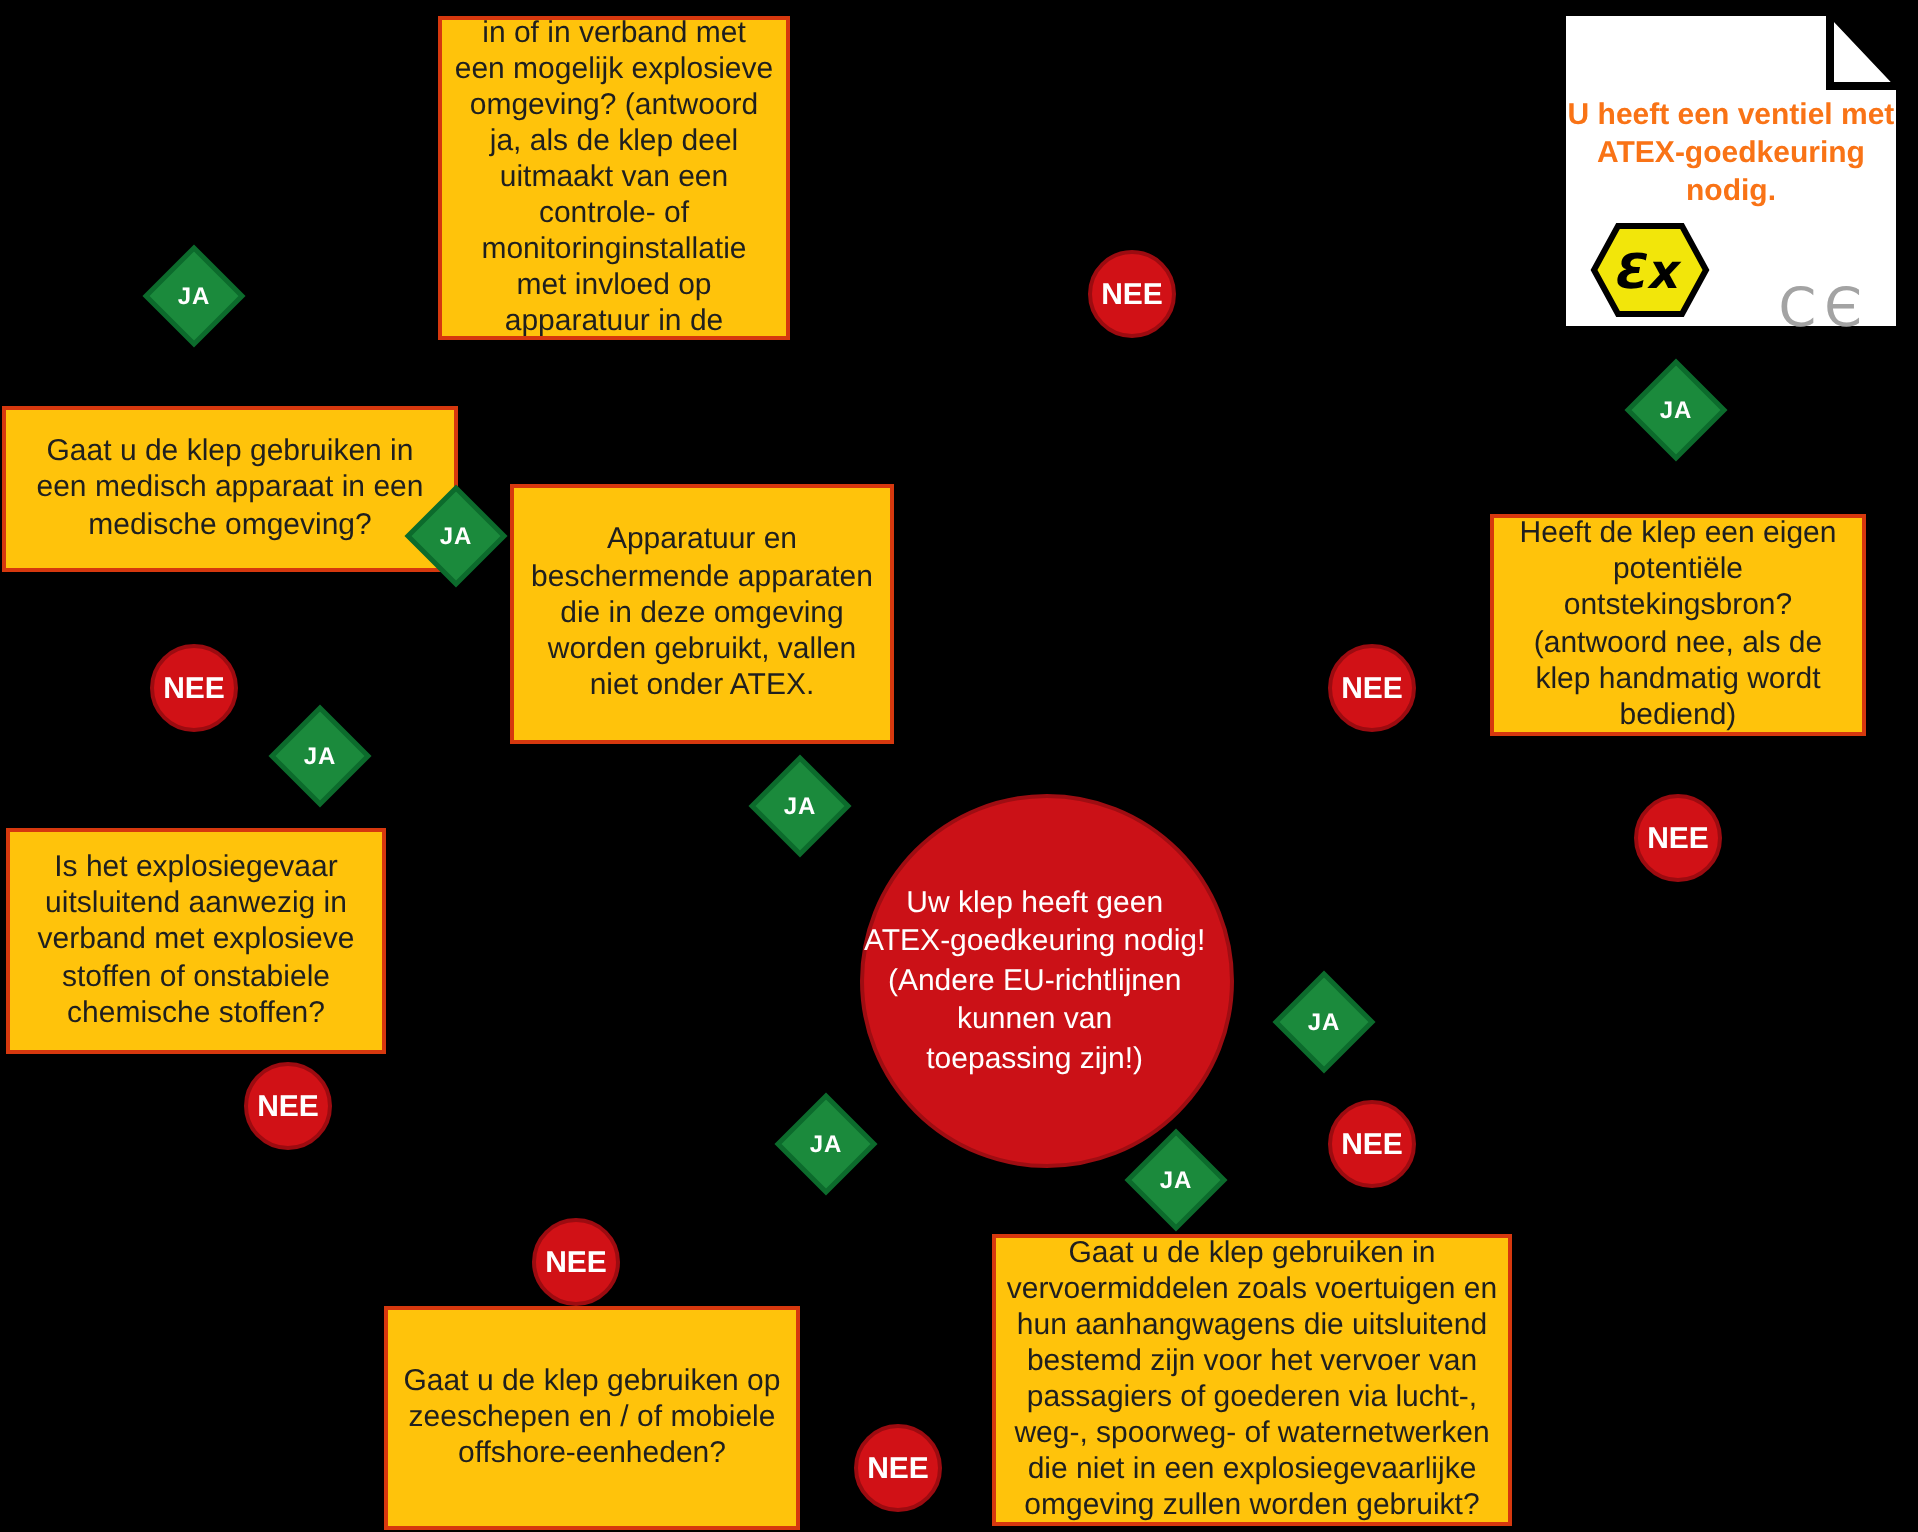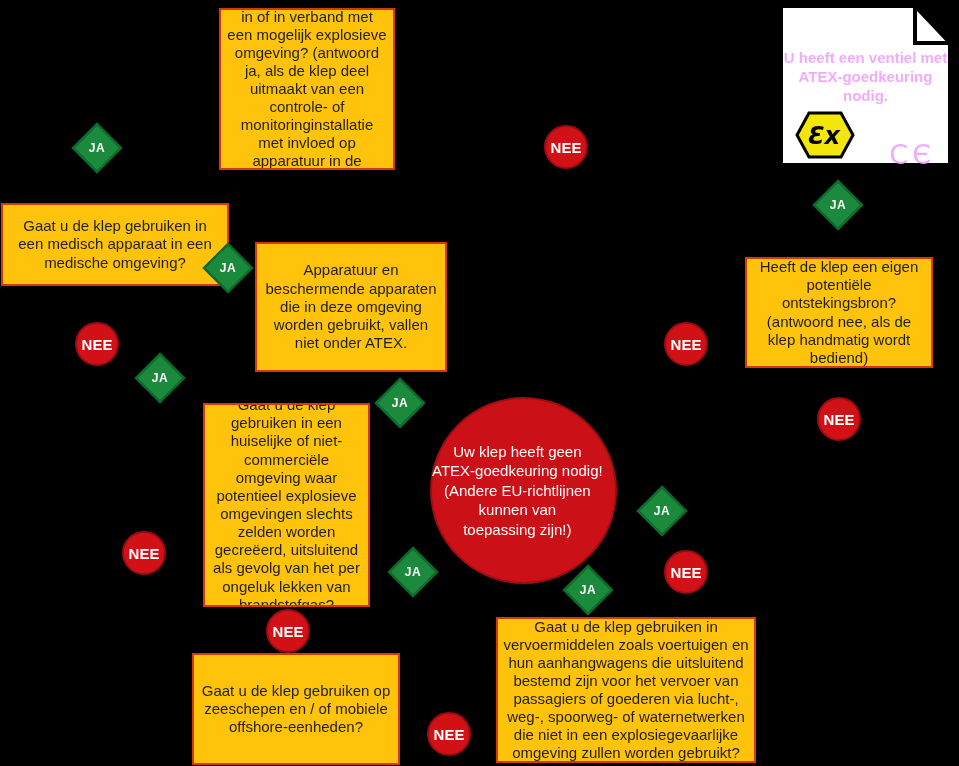--- a/index.html
+++ b/index.html
@@ -36,45 +36,45 @@
     border:2px solid var(--center_border,#9e0d12);
     display:flex;align-items:center;justify-content:flex-start;text-align:center;
     color:var(--light_text,#fff);font-size:15px;line-height:1.3;
   }
   .center-circle span{white-space:pre-line;}
   .doc{position:absolute;left:778px;top:3px;width:175px;height:165px;}
   .doc svg.page{position:absolute;left:0;top:0;width:100%;height:100%;}
   .doc .page path{fill:var(--doc_fill,#fff);stroke:var(--doc_border,#000);stroke-width:4;}
   .doc-text{
     position:absolute;top:46px;left:5px;right:5px;text-align:center;
-    font-weight:bold;font-size:15px;line-height:1.25;color:#f0abfc;white-space:pre-line;
+    font-weight:bold;font-size:15px;line-height:1.25;color:#f97316;white-space:pre-line;
   }
   .doc-symbols{
     position:absolute;left:16px;right:18px;top:106px;height:52px;
     display:flex;align-items:center;justify-content:space-between;
   }
   .ex-hex polygon{fill:var(--ex_fill,#f2e60a);stroke:#000;stroke-width:3;}
   .ex-hex text{font-family:"DejaVu Sans",sans-serif;font-style:italic;font-weight:bold;font-size:24px;fill:#000;}
-  .ce{font-family:"DejaVu Sans",sans-serif;font-size:27px;color:#f0abfc;letter-spacing:4px;margin-top:38px;}
+  .ce{font-family:"DejaVu Sans",sans-serif;font-size:27px;color:#a3a3a3;letter-spacing:4px;margin-top:38px;}
 </style>
 </head>
 <body>
 
 <div class="canvas">
 
   <div class="box" style="left:219px;top:8px;width:176px;height:162px;line-height:1.2;">Wordt de klep gebruikt in of in verband met een mogelijk explosieve omgeving? (antwoord ja, als de klep deel uitmaakt van een controle- of monitoringinstallatie met invloed op apparatuur in de explosieve omgeving)</div>
 
   <div class="box" style="left:1px;top:203px;width:228px;height:83px;">Gaat u de klep gebruiken in een medisch apparaat in een medische omgeving?</div>
 
   <div class="box" style="left:255px;top:242px;width:192px;height:130px;">Apparatuur en beschermende apparaten die in deze omgeving worden gebruikt, vallen niet onder ATEX.</div>
 
   <div class="box" style="left:745px;top:257px;width:188px;height:111px;">Heeft de klep een eigen potentiële ontstekingsbron? (antwoord nee, als de klep handmatig wordt bediend)</div>
 
+  <div class="box" style="left:3px;top:414px;width:190px;height:113px;">Is het explosiegevaar uitsluitend aanwezig in verband met explosieve stoffen of onstabiele chemische stoffen?</div>
 
-  <div class="box" style="left:203px;top:403px;width:167px;height:204px;line-height:1.21;">Gaat u de klep gebruiken in een huiselijke of niet-commerciële omgeving waar potentieel explosieve omgevingen slechts zelden worden gecreëerd, uitsluitend als gevolg van het per ongeluk lekken van brandstofgas?</div>
 
 
   <div class="box" style="left:192px;top:653px;width:208px;height:112px;">Gaat u de klep gebruiken op zeeschepen en / of mobiele offshore-eenheden?</div>
 
   <div class="box" style="left:496px;top:617px;width:260px;height:146px;line-height:1.2;padding:1px 5px;">Gaat u de klep gebruiken in vervoermiddelen zoals voertuigen en hun aanhangwagens die uitsluitend bestemd zijn voor het vervoer van passagiers of goederen via lucht-, weg-, spoorweg- of waternetwerken die niet in een explosiegevaarlijke omgeving zullen worden gebruikt?</div>
 
   <div class="diamond" style="left:71px;top:122px;">
     <svg viewBox="0 0 52 52">
         <polygon points="26,2 50,26 26,50 2,26"></polygon>
       </svg>

